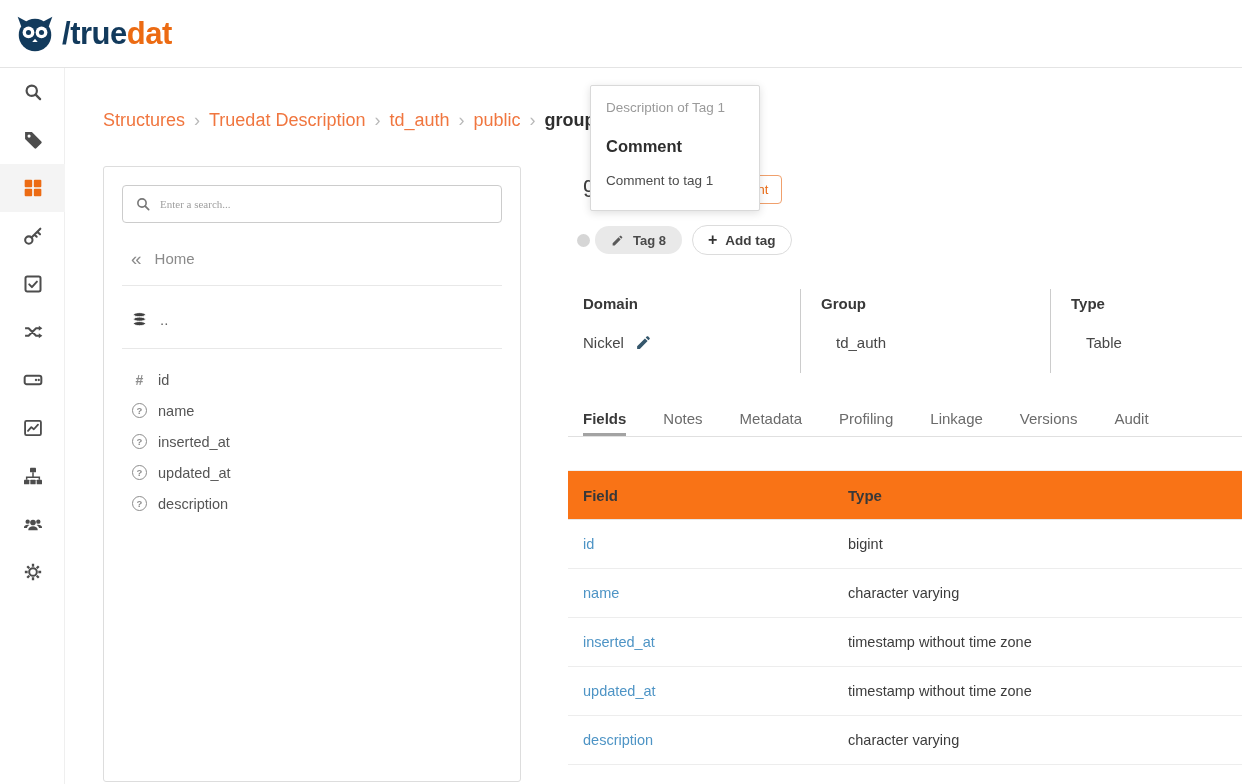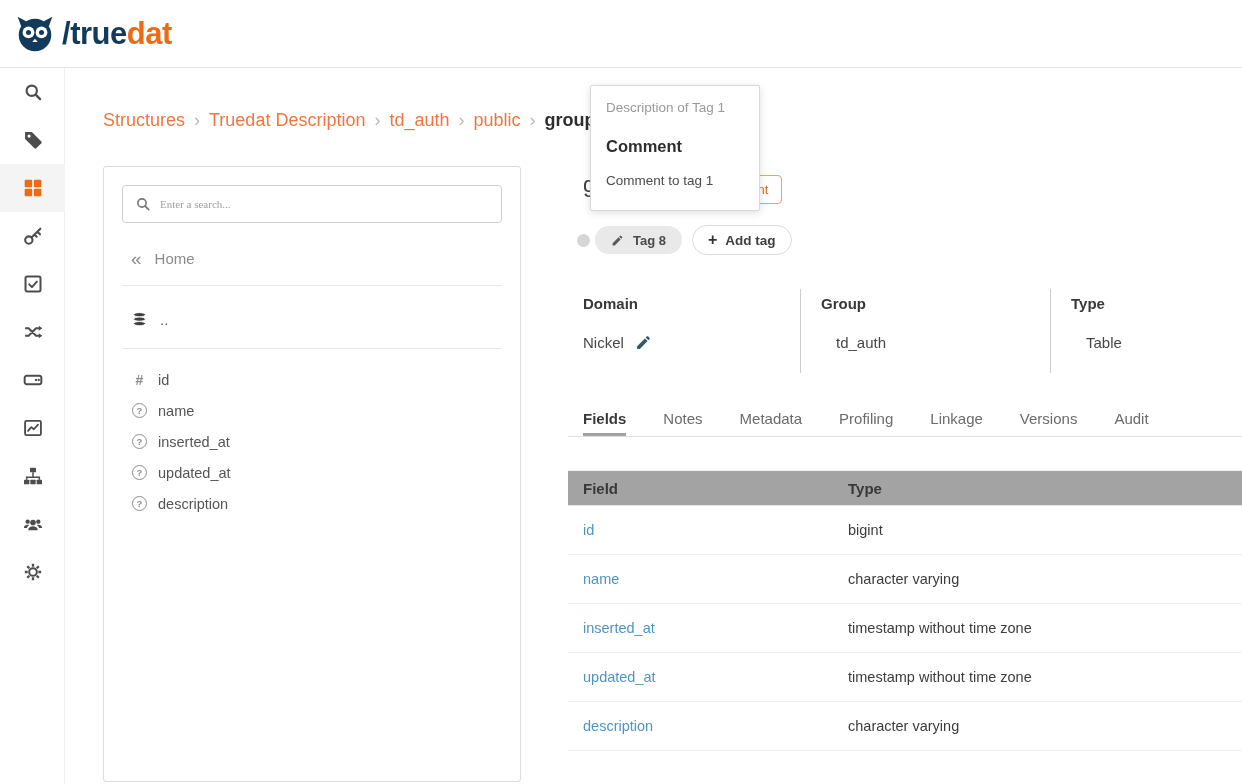--- a/index.html
+++ b/index.html
@@ -75,21 +75,21 @@
   .info-value { font-size:15px; color:#474747; }
   .indent { padding-left:15px; }
   .pencil-edit { width:17px; height:17px; color:#35576c; cursor:pointer; }
 
   .tabs { position:absolute; left:568px; top:400px; width:674px; height:37px; display:flex; align-items:flex-end;
           gap:37px; padding-left:15px; border-bottom:1px solid #e0e0e0; }
   .tab { font-size:15px; color:#6b6b6b; padding-bottom:9px; cursor:pointer; white-space:nowrap; }
   .tab.active { color:#3a3a3a; font-weight:700; padding-bottom:6px; border-bottom:3px solid #a3a3a3; }
 
   .dtable { position:absolute; left:568px; top:470px; width:674px; }
-  .thead { display:flex; height:36px; align-items:center; background:#a3a3a3; border-top:1px solid #f0f0f0;
+  .thead { display:flex; height:50px; align-items:center; background:#f97316; border-top:1px solid #f0f0f0;
            border-bottom:1px solid #e6e6e6; font-weight:700; font-size:15px; color:#383838;justify-content:space-between; }
   .col1 { width:265px; padding-left:15px; flex:none; }
   .col2 { flex:1; padding-left:15px; }
   .trow { display:flex; height:49px; align-items:center; border-bottom:1px solid #ededed; font-size:14.5px;
           color:#3c3c3c; background:#fff; }
   .flink { color:#4e94c5; text-decoration:none; cursor:pointer; }
 
   .popover { position:absolute; left:590px; top:85px; width:170px; background:#fff; border:1px solid #d9d9d9;
              border-radius:2px; box-shadow:0 2px 8px rgba(0,0,0,0.13); padding:14px 15px 22px; z-index:30; }
   .pop-desc { font-size:13.5px; color:#9a9a9a; }

